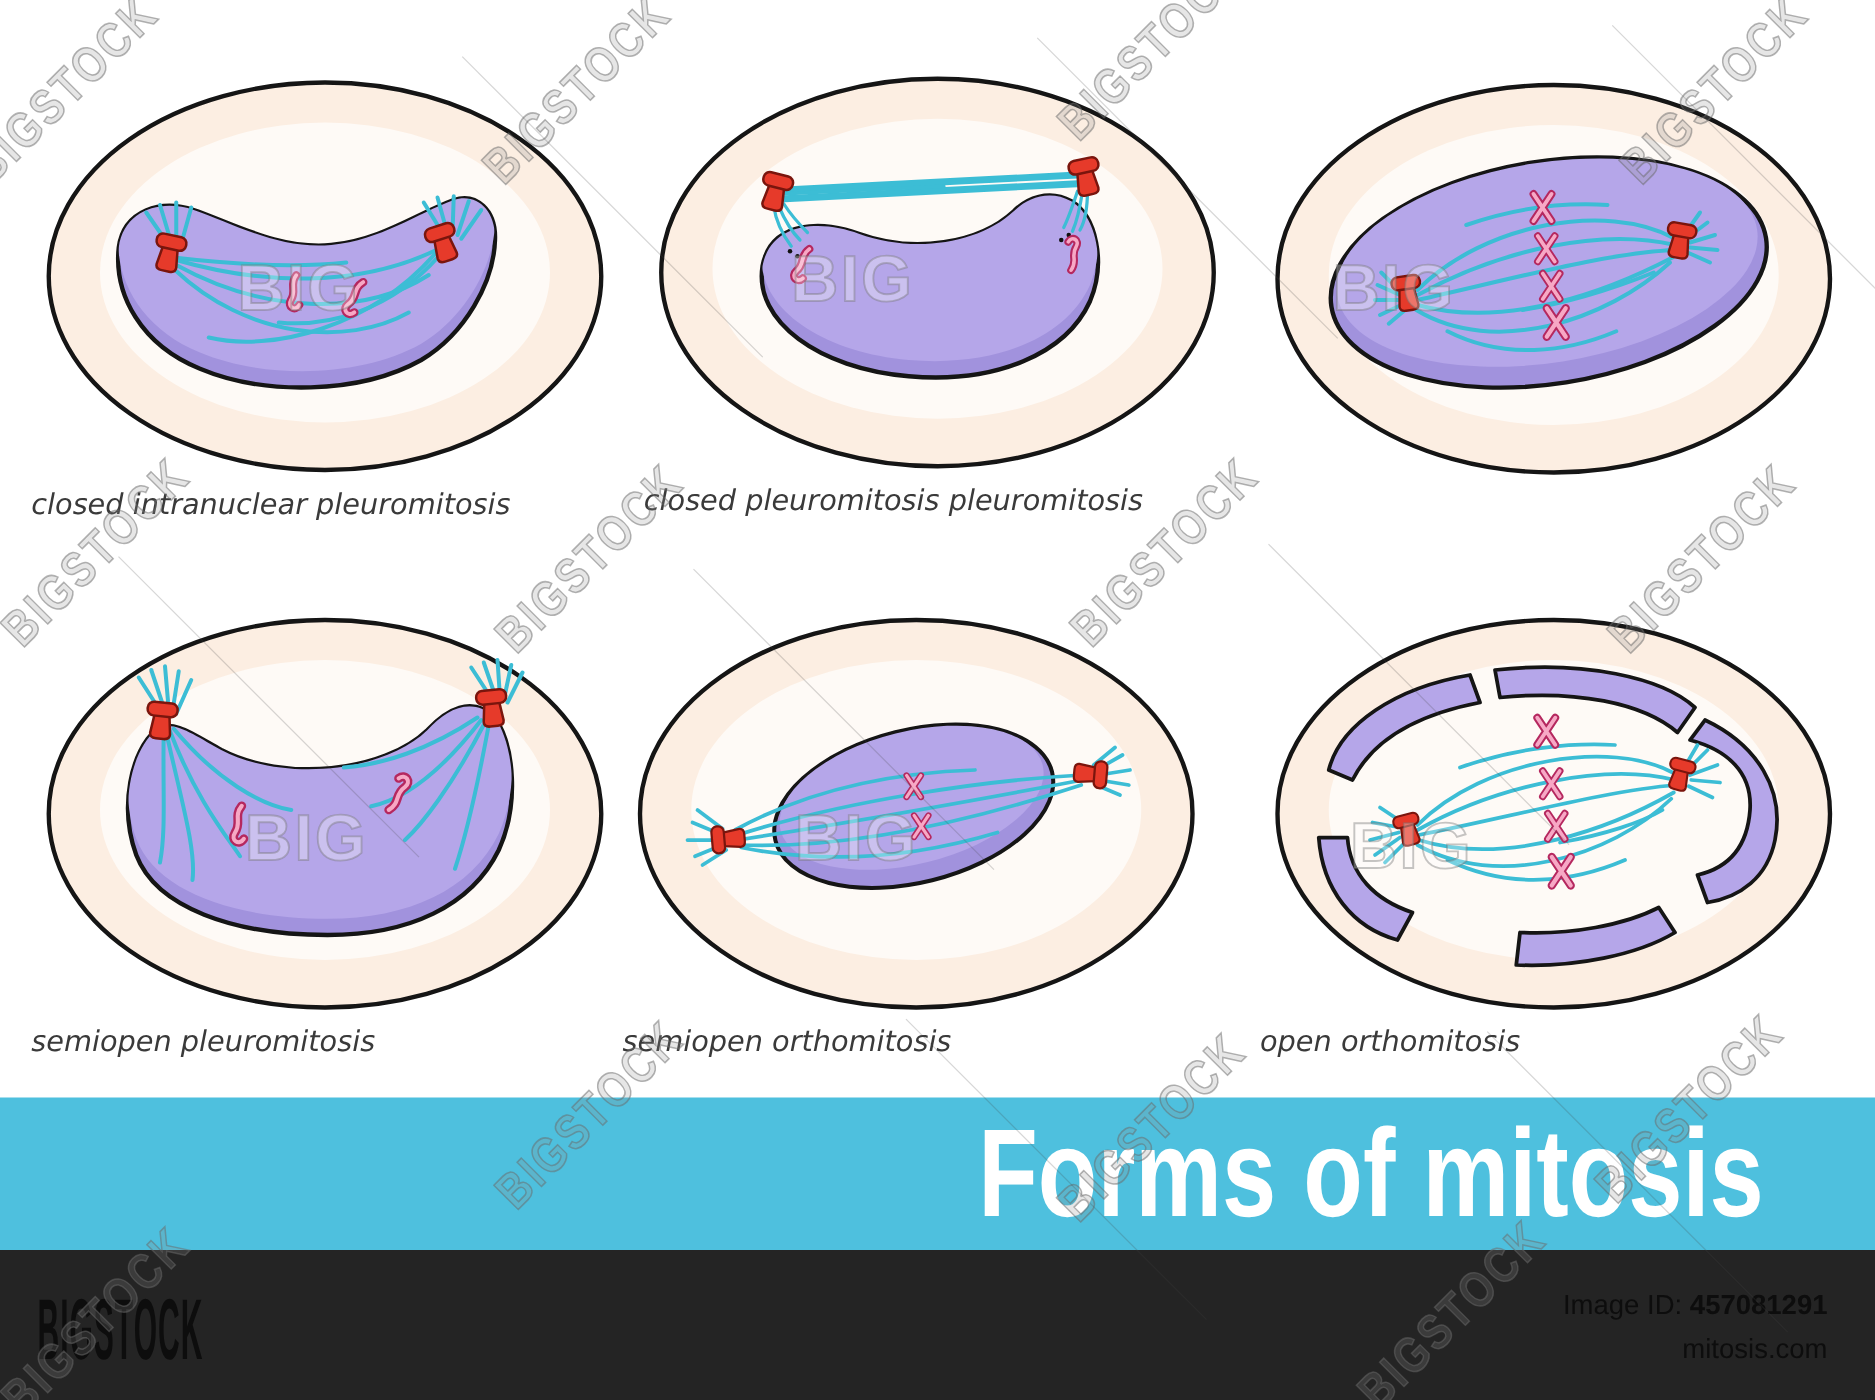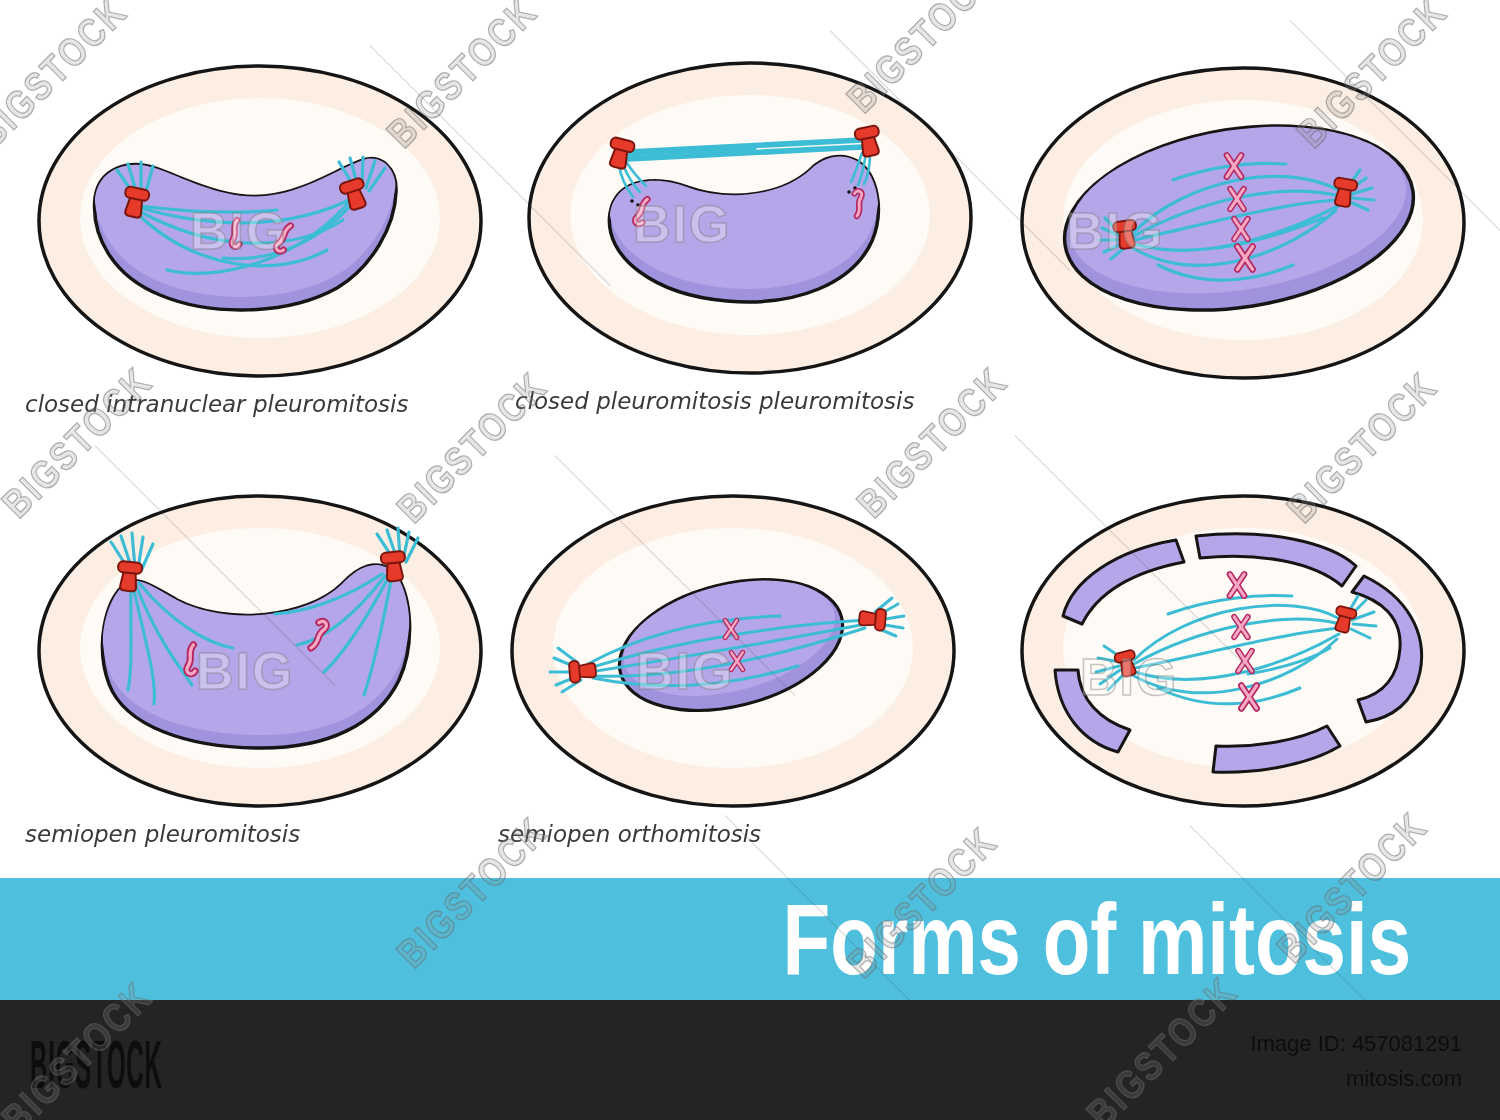--- a/index.html
+++ b/index.html
@@ -17,21 +17,21 @@
           display:flex;align-items:center;justify-content:flex-end;}
   .banner-text{display:inline-block;color:var(--banner_text);font-weight:bold;font-size:100px;
           transform:scaleX(0.78);white-space:nowrap;}
   
   .footer{position:absolute;left:0;top:1000px;width:1500px;height:120px;background:var(--footer_bg);}
   .logo{position:absolute;left:30px;top:1030px;font-weight:bold;font-size:60px;line-height:60px;
         letter-spacing:2px;color:var(--footer_text);transform:scale(0.40,1.15);transform-origin:left top;
         white-space:nowrap;}
   .footer-meta{position:absolute;right:38px;top:1026px;text-align:right;color:var(--footer_text);
         font-size:22px;line-height:35px;}
-  .footer-meta b{font-weight:normal;}
+  .footer-meta b{font-weight:bold;}
   
   .wm-layer{position:absolute;left:0;top:0;width:1500px;height:1120px;pointer-events:none;}
   .wm{position:absolute;font-weight:bold;font-size:40px;letter-spacing:3px;white-space:nowrap;
       color:rgba(140,140,140,0.22);-webkit-text-stroke:1.3px rgba(105,105,105,0.5);
       transform:rotate(-45deg) scaleX(0.82);}
   .wm-big{position:absolute;font-weight:bold;font-size:52px;letter-spacing:2px;
       color:rgba(255,255,255,0.30);margin-left:33px;-webkit-text-stroke:1.5px rgba(120,120,120,0.42);}
   .wm-line{position:absolute;width:340px;height:0;border-top:1px solid rgba(70,70,70,0.22);
       transform:rotate(45deg);}
 </style>
@@ -269,20 +269,21 @@
           <path d="M343,141 L362,150"></path>
           <path d="M340,125 L350,108"></path>
       </g>
       <use href="#chrX" transform="translate(229,97) scale(0.9)"></use>
       <use href="#chrX" transform="translate(233,139) scale(0.85)"></use>
       <use href="#chrX" transform="translate(237,173) scale(0.85)"></use>
       <use href="#chrX" transform="translate(241,209) scale(0.95)"></use>
       <use href="#pole" transform="translate(119,177) rotate(-15) scale(0.85)"></use>
       <use href="#pole" transform="translate(336,133) rotate(15) scale(0.85)"></use>
     </svg>
+    <figcaption>open orthomitosis</figcaption>
   </figure>
 
   <div class="banner">
     <span class="banner-text">Forms of mitosis</span>
   </div>
 
   <div class="footer"></div>
   <div class="logo">BIGSTOCK</div>
   <div class="footer-meta">
     <div><span>Image ID:</span> <b>457081291</b></div>

